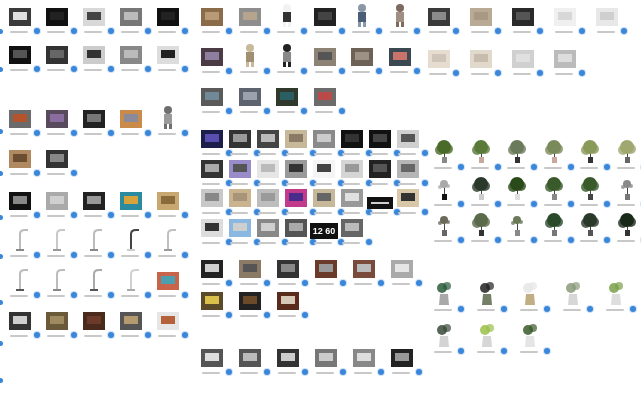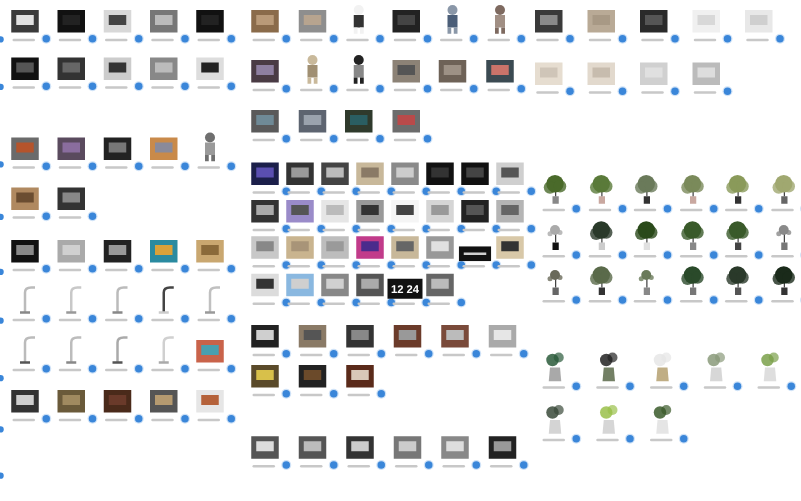--- a/index.html
+++ b/index.html
@@ -732,21 +732,21 @@
           <svg class="shape" width="26" height="24" viewBox="0 0 26 24">
             <rect x="2" y="4" width="22" height="18" fill="#555555"></rect>
             <rect x="6" y="8" width="14" height="8" fill="#aaaaaa"></rect>
           </svg>
         </div>
         <div class="lbl"></div>
         <div class="badge"></div>
       </div>
       <div class="tile" style="left: 112px; top: 88.5px;">
         <div class="thumb">
-          <div style="background:#111111;color:#ffffff;font:bold 9px 'Liberation Sans',sans-serif;padding:3px 2px;width:26px;text-align:center">12 24</div>
+          <div style="background:#111111;color:#ffffff;font:bold 9px 'Liberation Sans',sans-serif;padding:3px 2px;width:26px;text-align:center">12 60</div>
         </div>
         <div class="lbl"></div>
         <div class="badge"></div>
       </div>
       <div class="tile" style="left: 140px; top: 88.5px;">
         <div class="thumb">
           <svg class="shape" width="26" height="24" viewBox="0 0 26 24">
             <rect x="2" y="4" width="22" height="18" fill="#666666"></rect>
             <rect x="6" y="8" width="14" height="8" fill="#bbbbbb"></rect>
           </svg>

